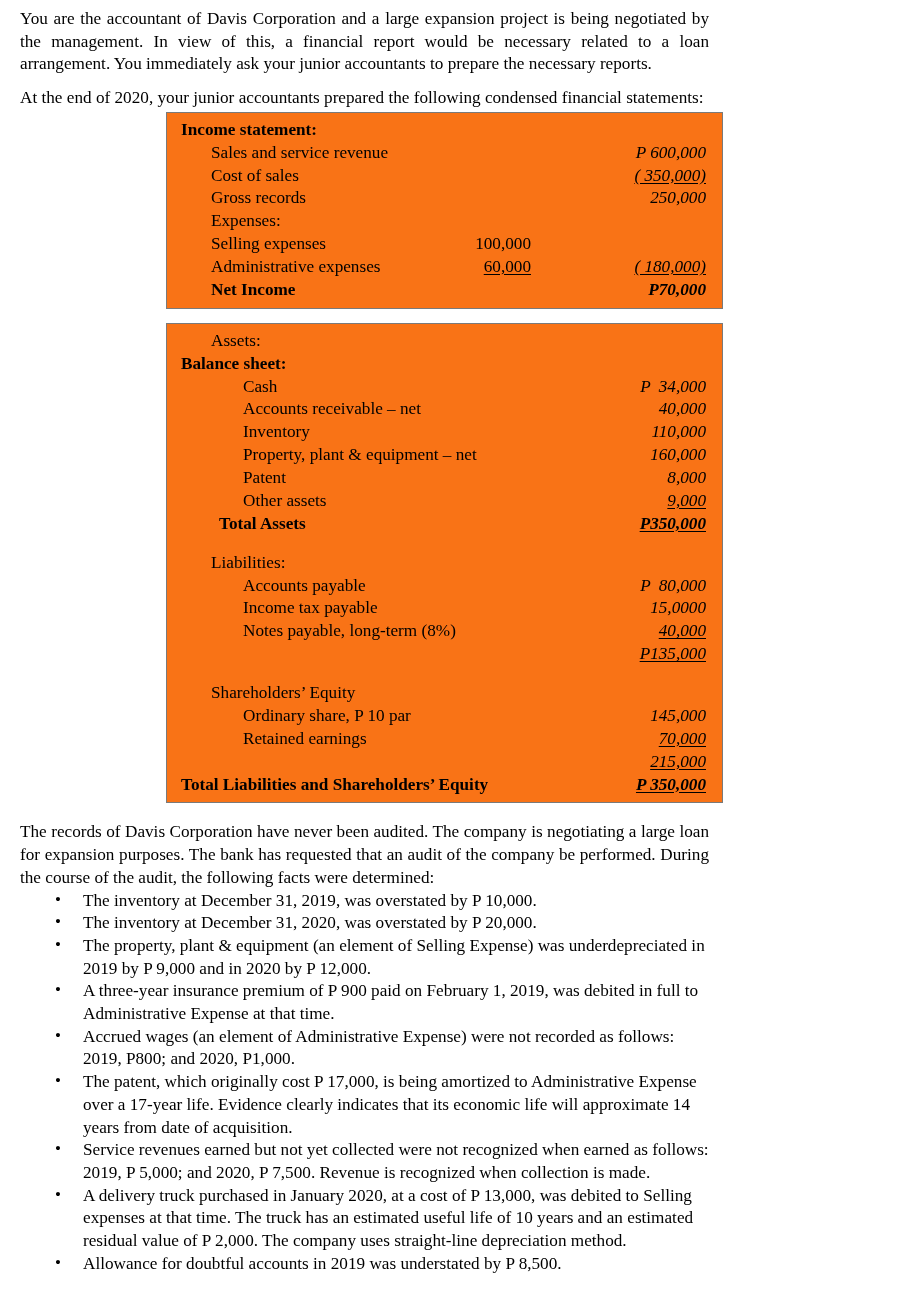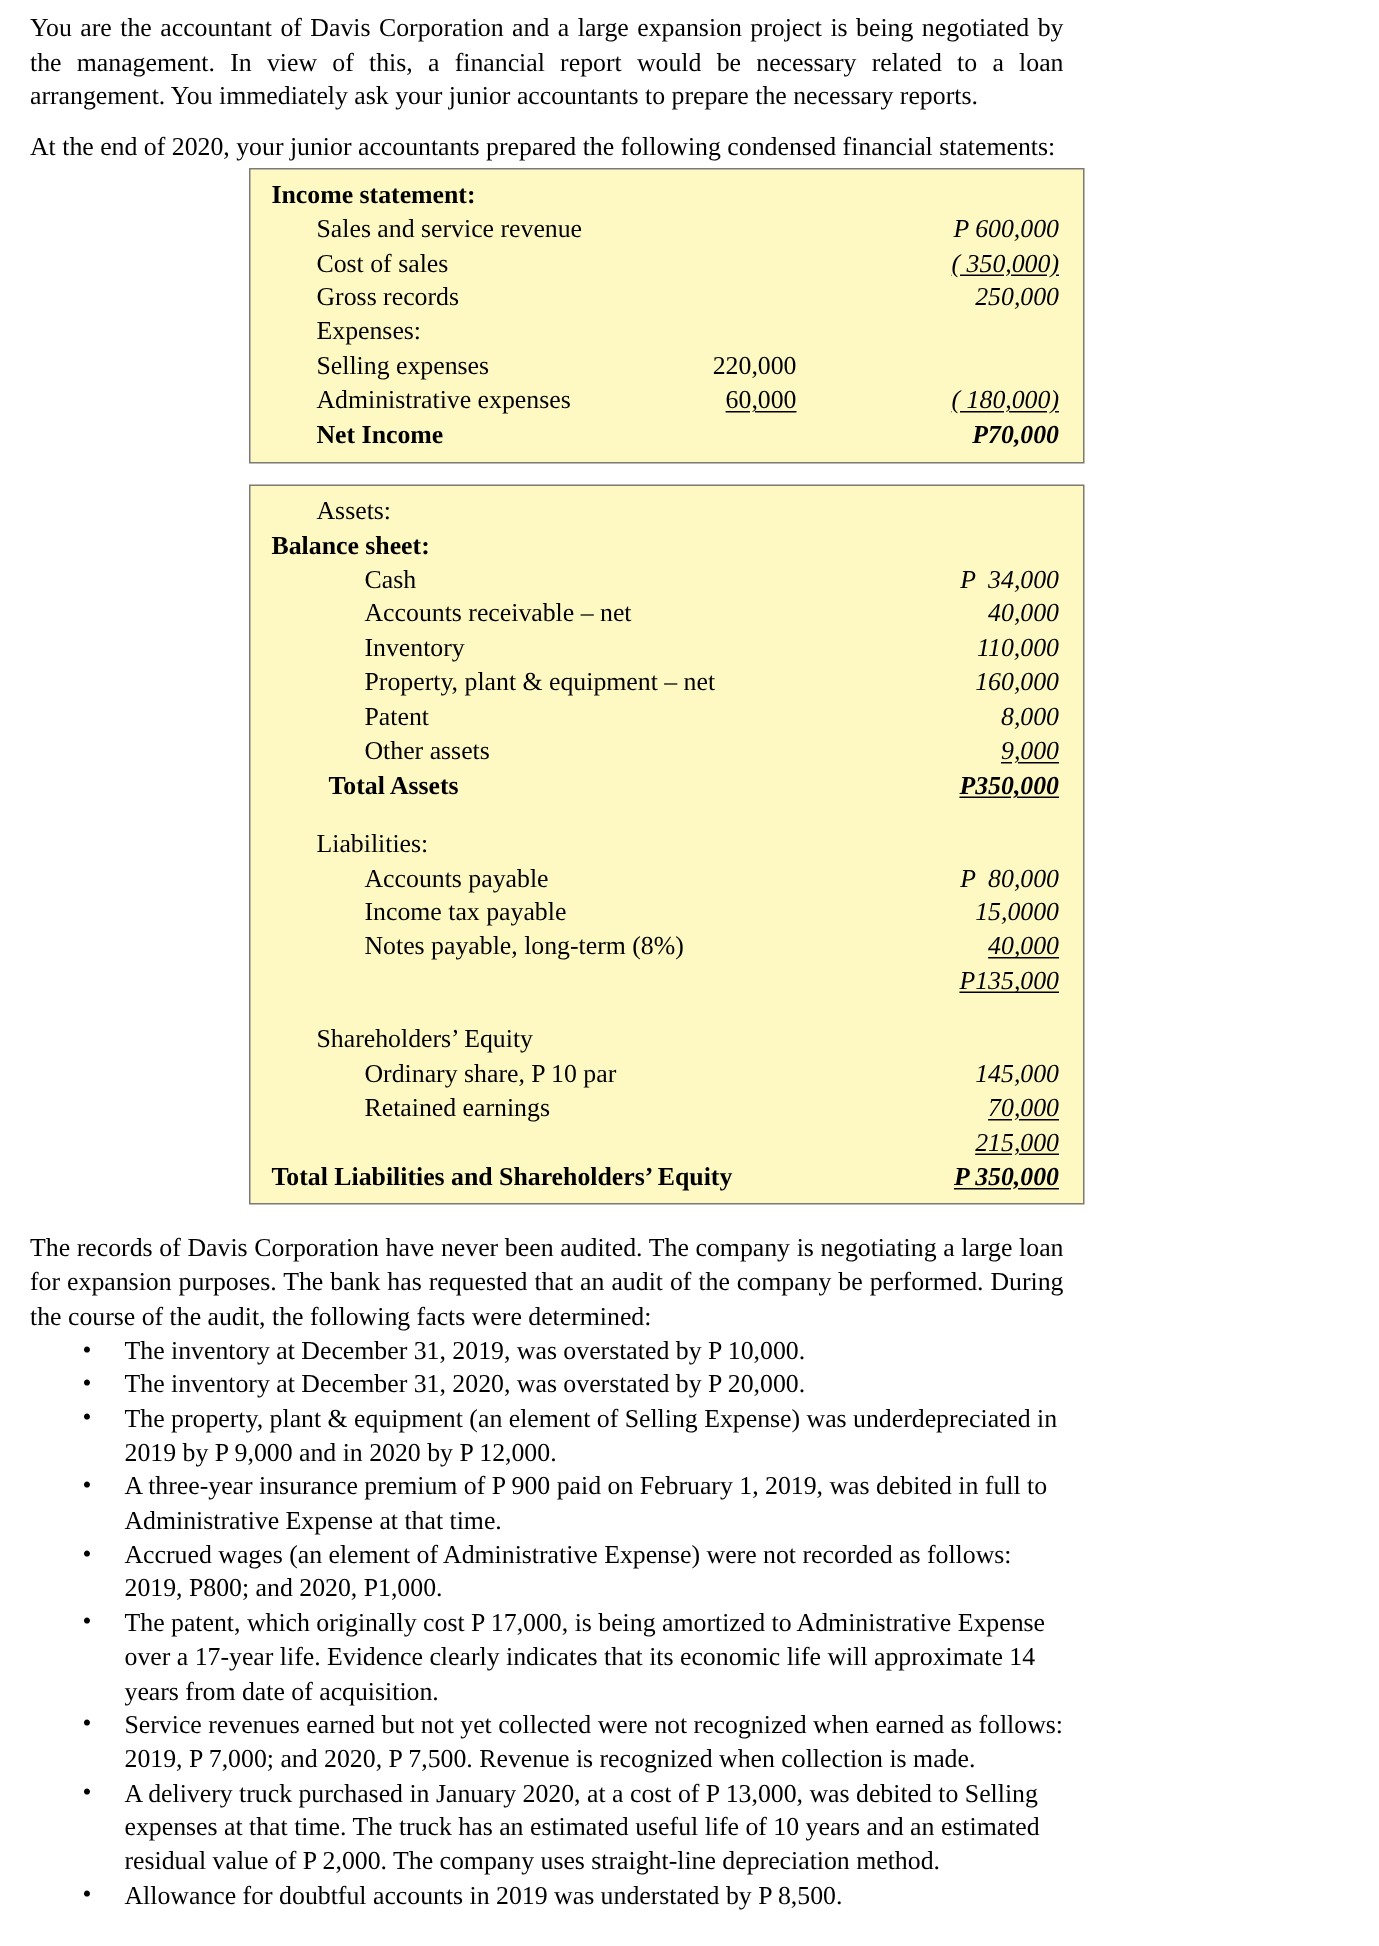--- a/index.html
+++ b/index.html
@@ -35,21 +35,21 @@
   }
   .intro p.lead-in {
     margin-bottom: 2px;
     text-align: left;
   }
 
   
   .stmt-box {
     box-sizing: border-box;
     border: 1.5px solid #7a7a7a;
-    background: #fef9c3;
+    background: #f97316;
     margin-left: 166px;
     width: 557px;
     padding: 6px 16px 6px 14px;
   }
   #income-statement-box { margin-top: 2px; }
   #balance-sheet-box { margin-top: 14px; }
 
   table.stmt {
     width: 100%;
     border-collapse: collapse;
@@ -136,21 +136,21 @@
         <td class="mid"></td>
         <td class="amt">250,000</td>
       </tr>
       <tr>
         <td class="lbl i1">Expenses:</td>
         <td class="mid"></td>
         <td class="amt"></td>
       </tr>
       <tr>
         <td class="lbl i1">Selling expenses</td>
-        <td class="mid">220,000</td>
+        <td class="mid">100,000</td>
         <td class="amt"></td>
       </tr>
       <tr>
         <td class="lbl i1">Administrative expenses</td>
         <td class="mid u-single">60,000</td>
         <td class="amt u-single">( 180,000)</td>
       </tr>
       <tr>
         <td class="lbl i1 bold">Net Income</td>
         <td class="mid"></td>
@@ -259,18 +259,18 @@
     <p>The records of Davis Corporation have never been audited. The company is negotiating a large loan for expansion purposes. The bank has requested that an audit of the company be performed. During the course of the audit, the following facts were determined:</p>
   </div>
 
   <ul class="facts">
     <li>The inventory at December 31, 2019, was overstated by P 10,000.</li>
     <li>The inventory at December 31, 2020, was overstated by P 20,000.</li>
     <li>The property, plant &amp; equipment (an element of Selling Expense) was underdepreciated in 2019 by P 9,000 and in 2020 by P 12,000.</li>
     <li>A three-year insurance premium of P 900 paid on February 1, 2019, was debited in full to Administrative Expense at that time.</li>
     <li>Accrued wages (an element of Administrative Expense) were not recorded as follows: 2019, P800; and 2020, P1,000.</li>
     <li>The patent, which originally cost P 17,000, is being amortized to Administrative Expense over a 17-year life. Evidence clearly indicates that its economic life will approximate 14 years from date of acquisition.</li>
-    <li>Service revenues earned but not yet collected were not recognized when earned as follows: 2019, P 7,000; and 2020, P 7,500. Revenue is recognized when collection is made.</li>
+    <li>Service revenues earned but not yet collected were not recognized when earned as follows: 2019, P 5,000; and 2020, P 7,500. Revenue is recognized when collection is made.</li>
     <li>A delivery truck purchased in January 2020, at a cost of P 13,000, was debited to Selling expenses at that time. The truck has an estimated useful life of 10 years and an estimated residual value of P 2,000. The company uses straight-line depreciation method.</li>
     <li>Allowance for doubtful accounts in 2019 was understated by P 8,500.</li>
   </ul>
 
 </div>
 
 </body></html>

